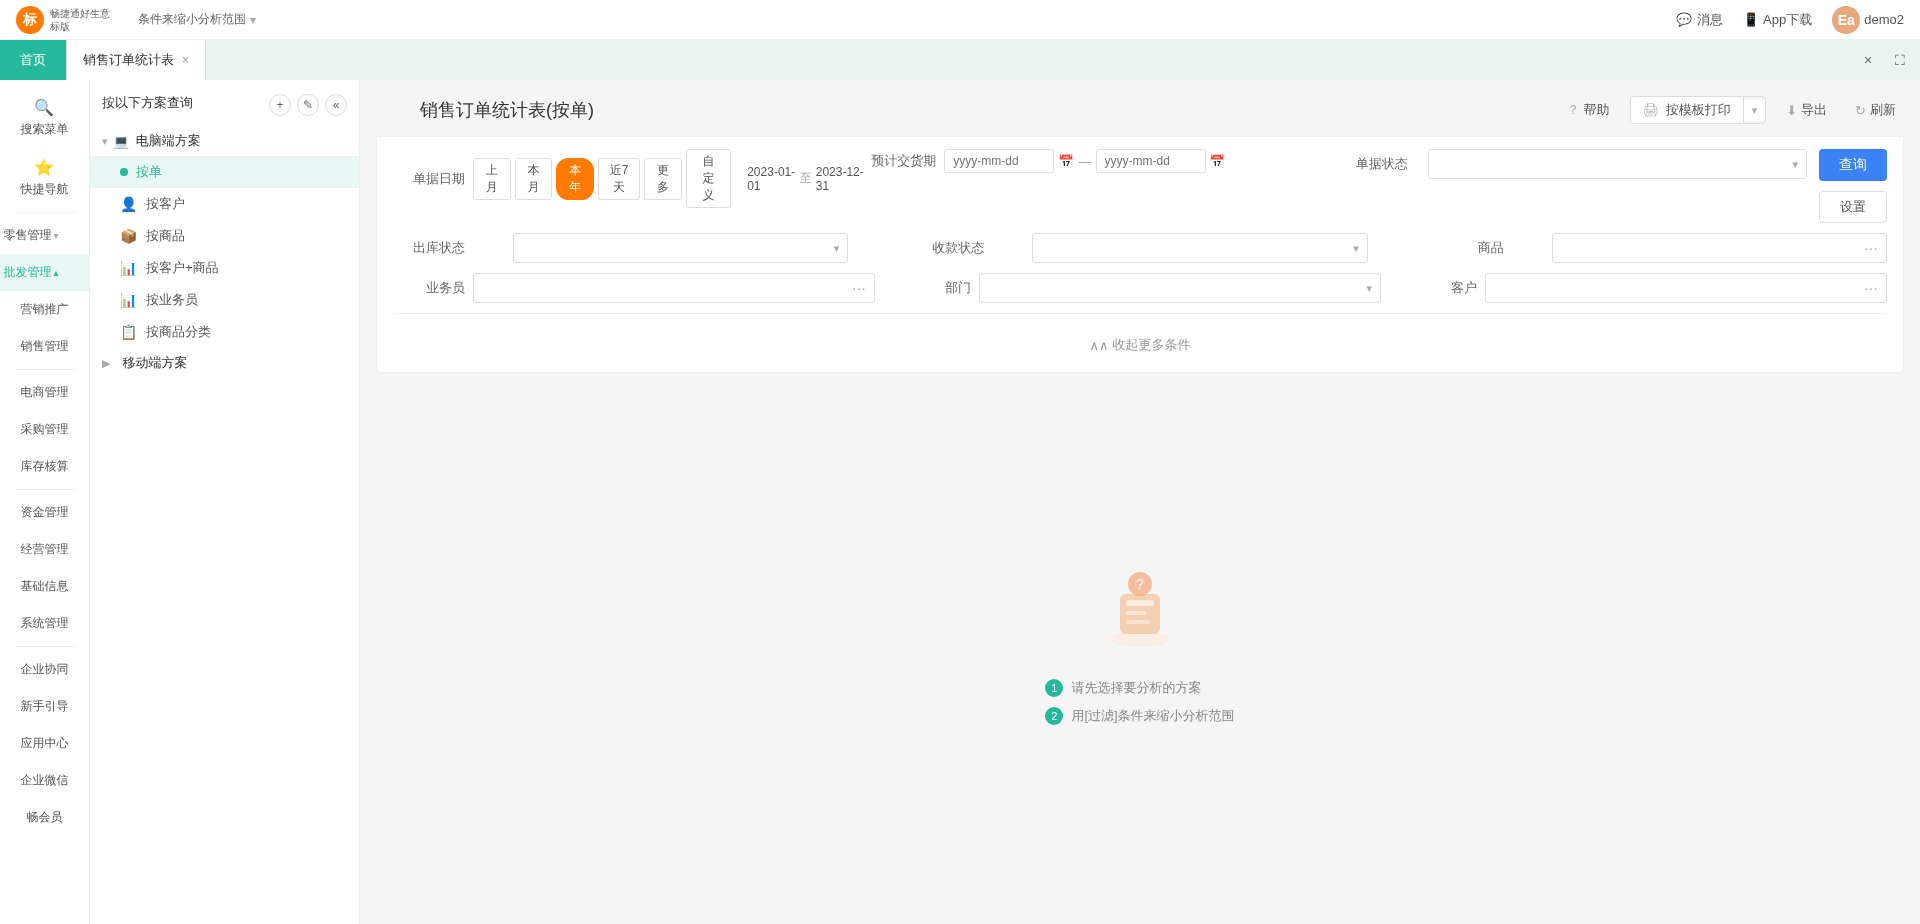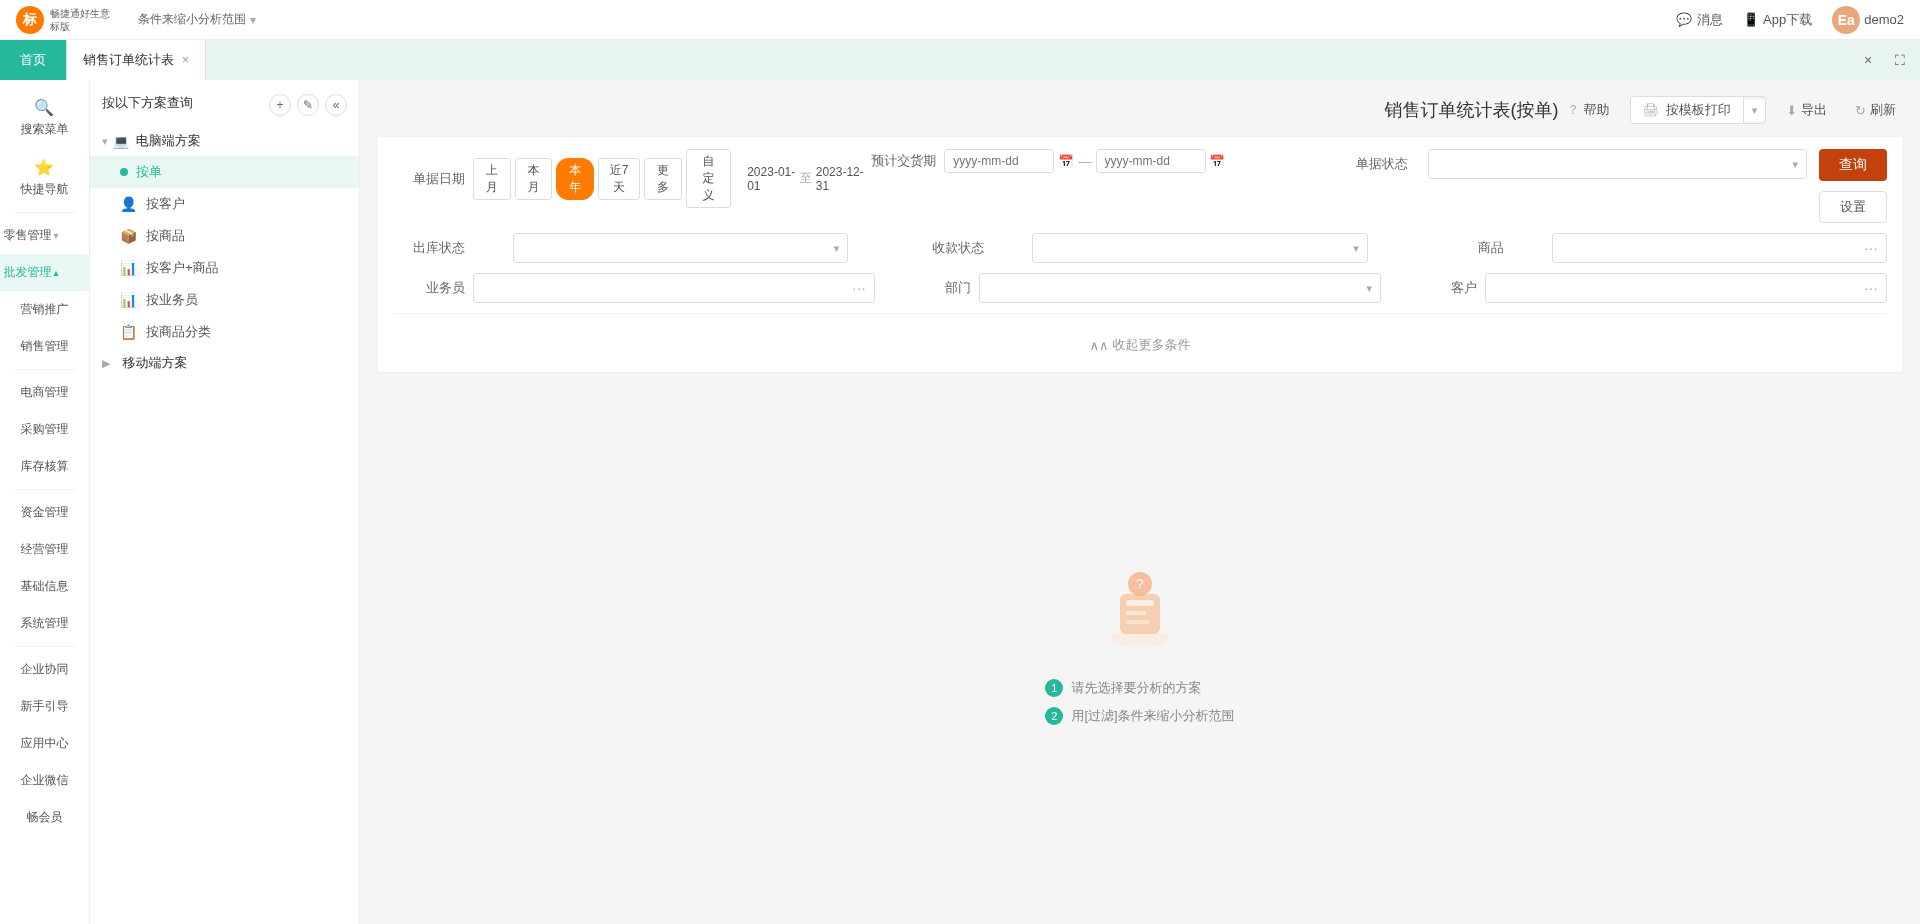--- a/index.html
+++ b/index.html
@@ -50,21 +50,21 @@
     .scheme-group-header .arrow { color: #aaa; margin-right: 6px; font-size: 11px; }
     .scheme-group-header .g-icon { margin-right: 6px; }
     .scheme-group-header .label { font-size: 13px; color: #333; }
     .scheme-item { display: flex; align-items: center; padding: 7px 12px 7px 30px; cursor: pointer; font-size: 13px; color: #555; }
     .scheme-item.active { background: #e8f7f3; color: #26b89a; }
     .scheme-item .si-icon { margin-right: 8px; font-size: 14px; color: #888; width: 18px; text-align: center; }
     .scheme-item .active-dot { width: 8px; height: 8px; background: #26b89a; border-radius: 50%; display: inline-block; margin-right: 8px; }
 
     
     .right-panel { flex: 1; display: flex; flex-direction: column; padding: 16px; overflow: auto; }
-    .page-title-row { display: flex; align-items: center; justify-content: flex-end; margin-bottom: 12px; }
+    .page-title-row { display: flex; align-items: center; justify-content: space-between; margin-bottom: 12px; margin-left: 44px; }
     .page-title { font-size: 18px; font-weight: 500; color: #333; }
     .page-actions { display: flex; align-items: center; gap: 12px; }
     .page-action-btn { display: flex; align-items: center; gap: 4px; font-size: 13px; color: #555; cursor: pointer; padding: 4px 8px; border-radius: 4px; }
 
     
     .filter-area { background: #fff; border-radius: 4px; padding: 12px 16px; margin-bottom: 12px; border: 1px solid #eee; }
     .filter-row { display: flex; align-items: center; gap: 0; margin-bottom: 10px; }
     .filter-row:last-child { margin-bottom: 0; }
     .filter-label { width: 80px; font-size: 13px; color: #666; flex-shrink: 0; text-align: right; padding-right: 8px; }
     .filter-control { flex: 1; display: flex; align-items: center; gap: 8px; }
@@ -75,21 +75,21 @@
     .date-input { border: 1px solid #ddd; border-radius: 3px; padding: 3px 8px; font-size: 12px; color: #aaa; width: 120px; }
     .filter-select { border: 1px solid #ddd; border-radius: 3px; padding: 4px 8px; font-size: 13px; color: #333; background: #fff; min-width: 200px; display: flex; align-items: center; justify-content: space-between; cursor: pointer; height: 30px; }
     .filter-select .placeholder { color: #bbb; }
     .filter-select .arrow { color: #aaa; font-size: 11px; }
     .filter-input-wide { border: 1px solid #ddd; border-radius: 3px; padding: 4px 8px; font-size: 13px; color: #333; background: #fff; flex: 1; height: 30px; display: flex; align-items: center; justify-content: space-between; }
     .filter-input-wide .placeholder { color: #bbb; }
     .filter-dots { color: #aaa; cursor: pointer; font-size: 14px; }
     .collapse-btn { display: flex; align-items: center; justify-content: center; padding: 6px 20px; color: #999; font-size: 13px; cursor: pointer; gap: 4px; margin-top: 8px; }
 
     
-    .query-btn { background: #c2410c; color: #fff; border: none; border-radius: 4px; padding: 6px 20px; font-size: 14px; cursor: pointer; height: 32px; }
+    .query-btn { background: #3b82f6; color: #fff; border: none; border-radius: 4px; padding: 6px 20px; font-size: 14px; cursor: pointer; height: 32px; }
     .settings-btn { background: #fff; color: #555; border: 1px solid #ddd; border-radius: 4px; padding: 6px 16px; font-size: 13px; cursor: pointer; height: 32px; margin-top: 6px; width: 100%; }
 
     
     .empty-state { flex: 1; display: flex; flex-direction: column; align-items: center; justify-content: center; padding: 60px 0; }
     .empty-icon { width: 100px; height: 100px; margin-bottom: 20px; }
     .empty-steps { text-align: left; }
     .empty-step { display: flex; align-items: center; gap: 8px; margin-bottom: 10px; color: #888; font-size: 13px; }
     .step-num { width: 18px; height: 18px; border-radius: 50%; background: #26b89a; color: #fff; font-size: 11px; display: flex; align-items: center; justify-content: center; flex-shrink: 0; }
 
     .print-btn-group { display: flex; align-items: center; border: 1px solid #ddd; border-radius: 4px; overflow: hidden; }

